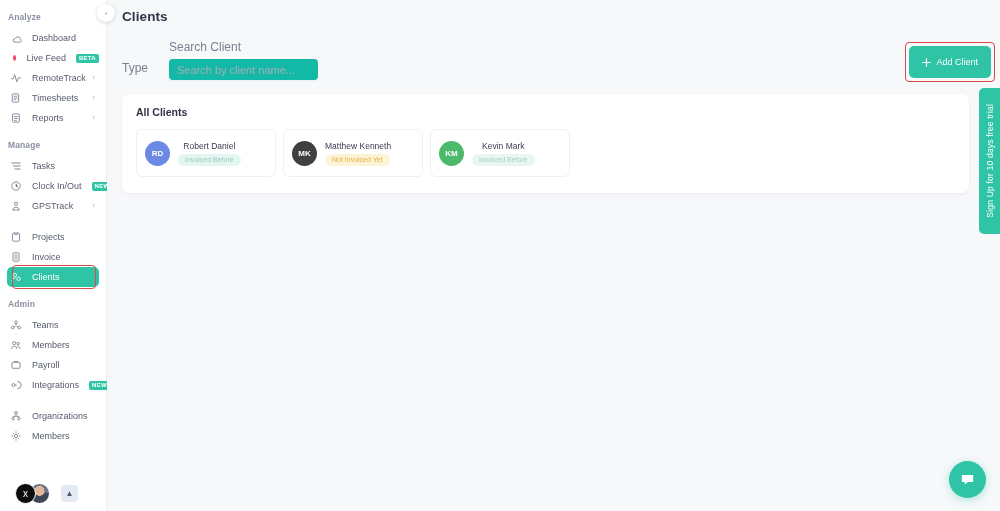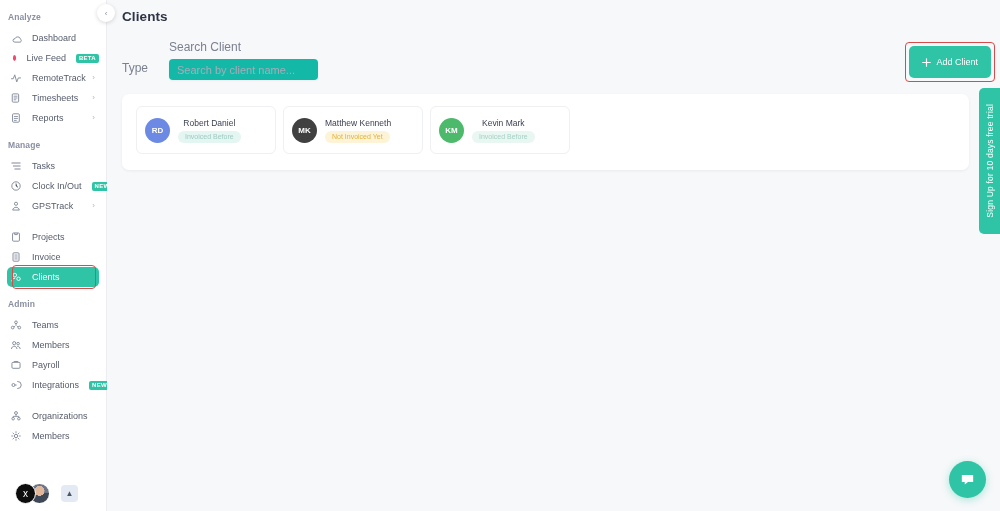--- a/index.html
+++ b/index.html
@@ -347,20 +347,21 @@
       <button class="add-btn">
         <svg width="9" height="9" viewBox="0 0 12 12">
           <path d="M6 1v10M1 6h10" stroke="#fff" stroke-width="1.6" stroke-linecap="round"></path>
         </svg>
         <span>Add Client</span>
       </button>
       <div class="add-highlight"></div>
     </div>
 
     <section class="panel">
+      <div class="panel-title">All Clients</div>
       <div class="cards" id="cards-host">
           <div class="client-card">
             <div class="c-avatar" style="background: rgb(108, 138, 228);">RD</div>
             <div class="c-body">
               <div class="c-name">Robert Daniel</div>
               <div class="c-badge" style="background: rgb(228, 246, 242); color: rgb(158, 201, 193);">Invoiced Before</div>
             </div>
           </div>
           <div class="client-card">
             <div class="c-avatar" style="background: #404040;">MK</div>

